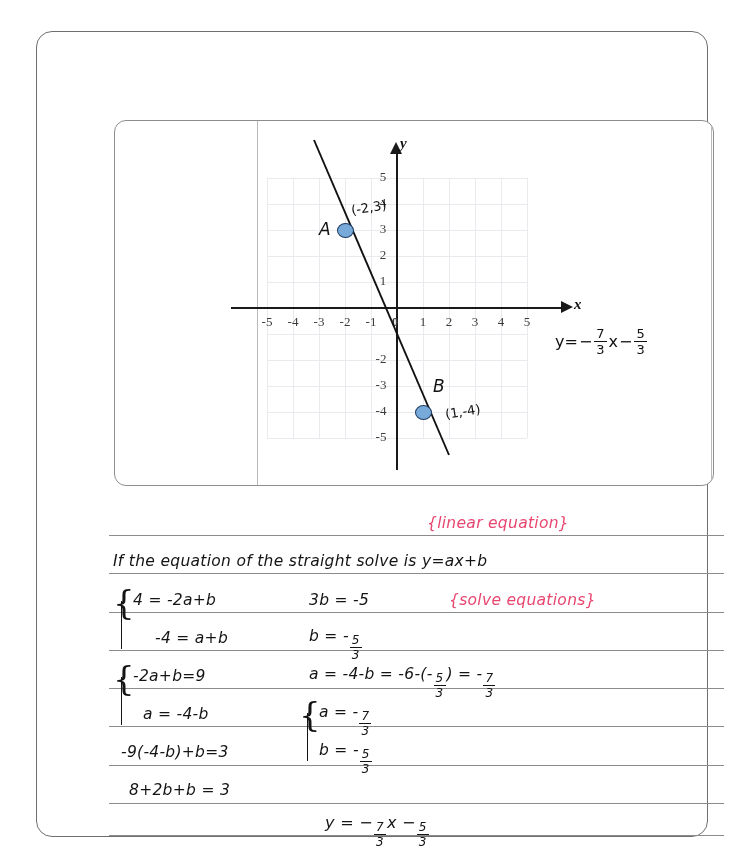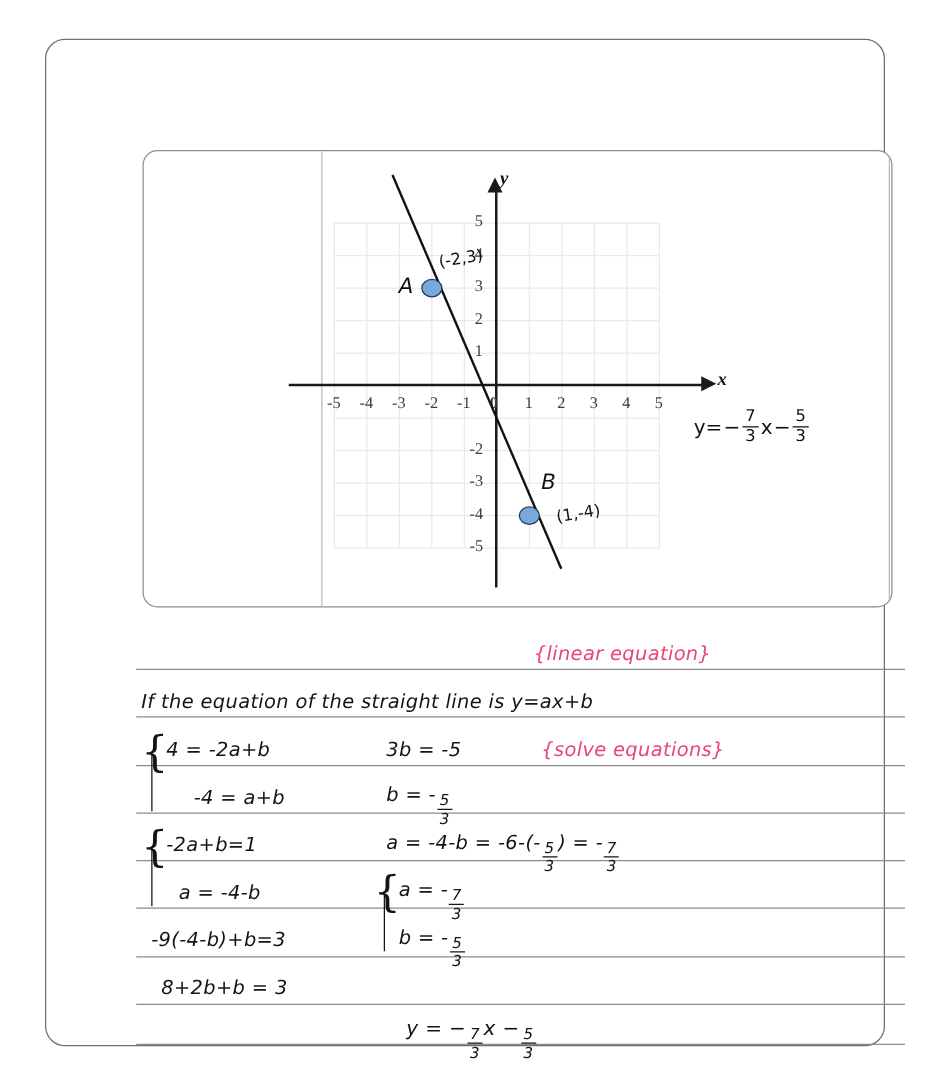--- a/index.html
+++ b/index.html
@@ -324,41 +324,41 @@
     <div class="rule" style="top:115px"></div>
     <div class="rule" style="top:153px"></div>
     <div class="rule" style="top:191px"></div>
     <div class="rule" style="top:229px"></div>
     <div class="rule" style="top:268px"></div>
     <div class="rule" style="top:306px"></div>
     <div class="rule" style="top:338px"></div>
 
     <div class="wline red" style="left:340px; top:17px">{linear equation}</div>
 
-    <div class="wline ital" style="left:26px; top:55px">If   the   equation   of   the   straight   line   is   y=ax+b</div>
+    <div class="wline ital" style="left:26px; top:55px">If   the   equation   of   the   straight   solve   is   y=ax+b</div>
 
     <div class="brace" style="left:26px; top:88px">{</div>
     <div class="vbar" style="left:34px; top:104px; height:48px"></div>
 
     <div class="wline ital" style="left:46px; top:94px">4 = -2a+b</div>
     <div class="wline ital" style="left:222px; top:94px">3b = -5</div>
-    <div class="wline red" style="left:346px; top:94px">{solve equations}</div>
+    <div class="wline red" style="left:362px; top:94px">{solve equations}</div>
 
     <div class="wline ital" style="left:68px; top:132px">-4 = a+b</div>
     <div class="wline ital" style="left:222px; top:130px">
       <span>b = -</span><span class="inline-frac">
           <span class="num">5</span>
           <span class="den">3</span>
         </span>
     </div>
 
     <div class="brace" style="left:26px; top:164px">{</div>
     <div class="vbar" style="left:34px; top:180px; height:48px"></div>
 
-    <div class="wline ital" style="left:46px; top:170px">-2a+b=1</div>
+    <div class="wline ital" style="left:46px; top:170px">-2a+b=9</div>
     <div class="wline ital" style="left:222px; top:168px">
       <span>a = -4-b  =  -6-(-</span><span class="inline-frac">
           <span class="num">5</span>
           <span class="den">3</span>
         </span><span>)  =  -</span><span class="inline-frac">
           <span class="num">7</span>
           <span class="den">3</span>
         </span>
     </div>
 

